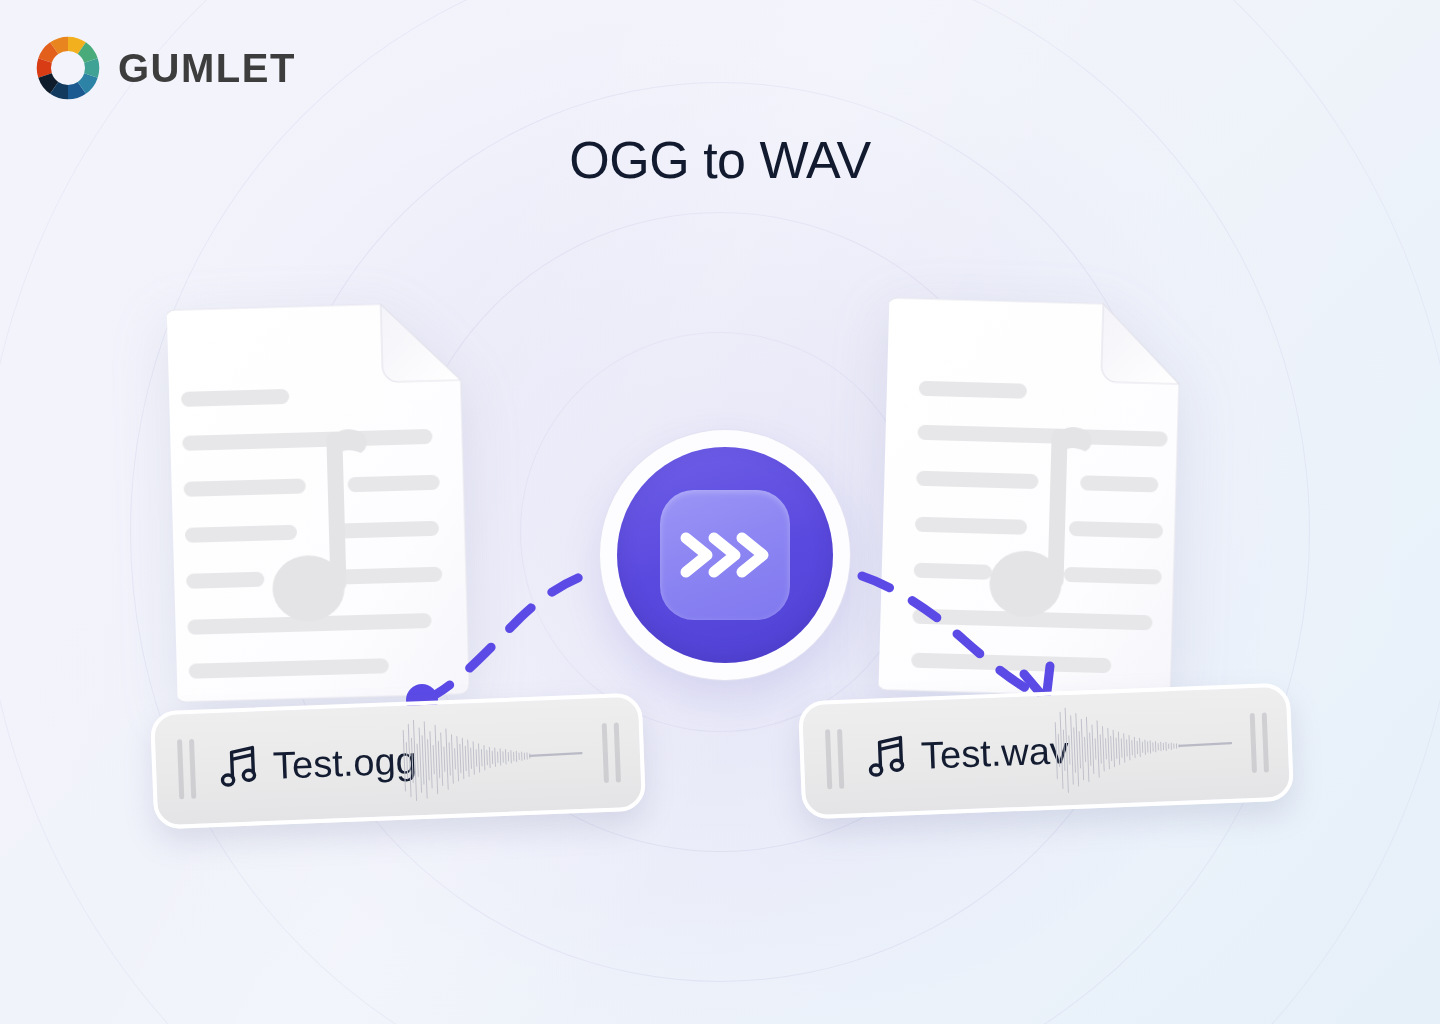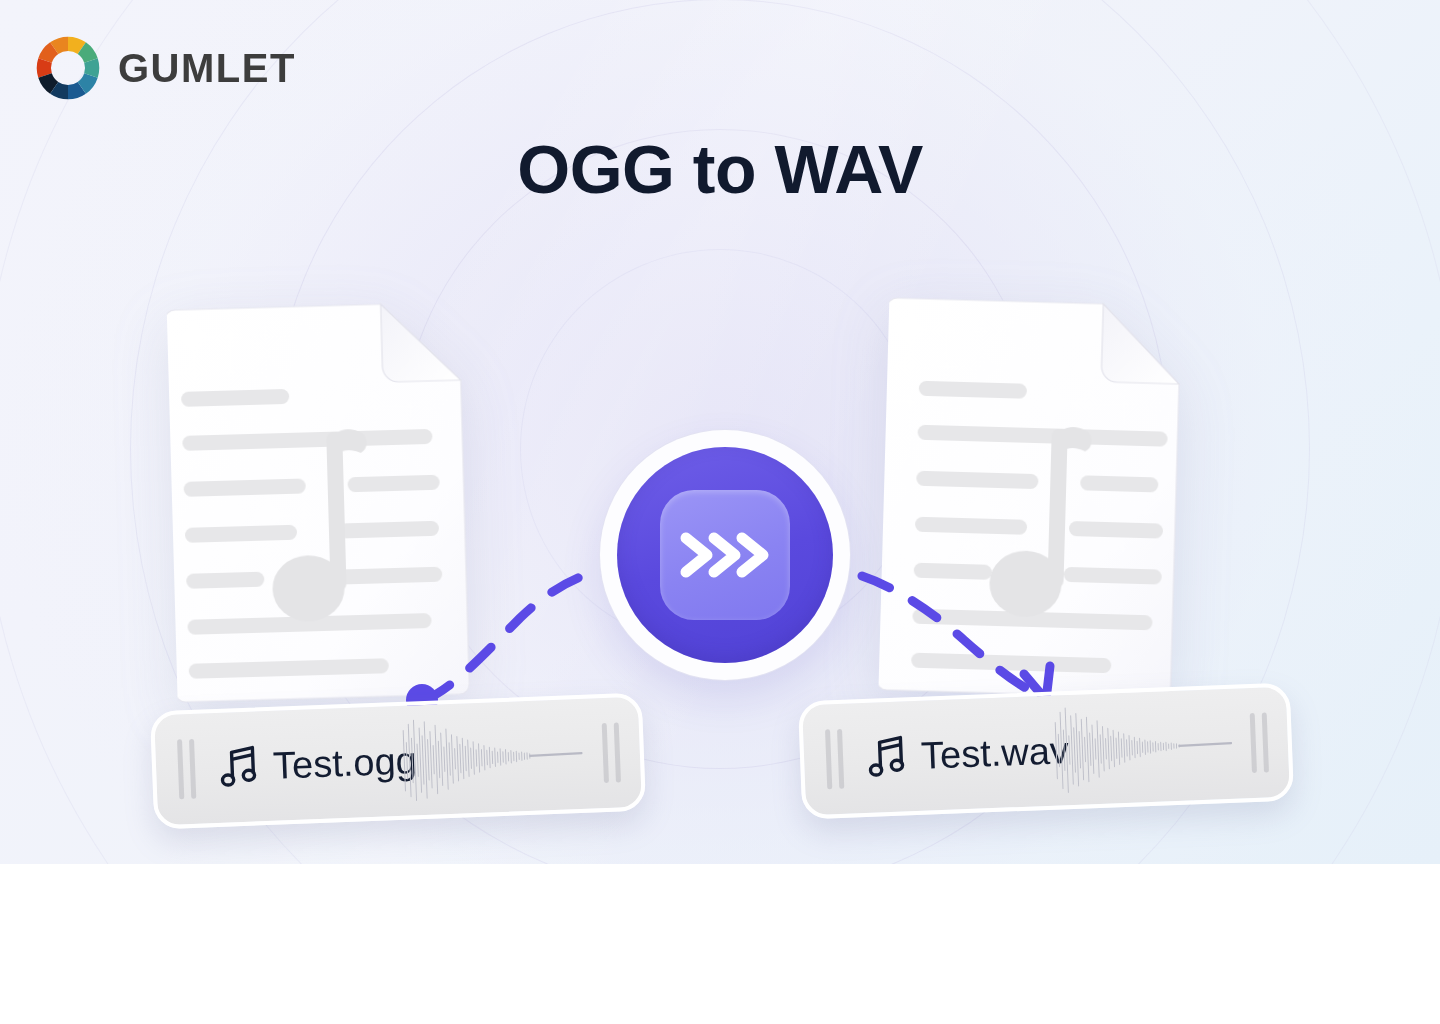--- a/index.html
+++ b/index.html
@@ -3,21 +3,21 @@
 <meta charset="utf-8">
 <style>
   * { box-sizing: border-box; margin: 0; padding: 0; }
   html, body {
     width: 1440px; height: 1024px;
     overflow: hidden;
     font-family: "Liberation Sans", sans-serif;
   }
   .stage {
     position: relative;
-    width: 1440px; height: 864px;
+    width: 1440px; height: 1024px;
     background:
       radial-gradient(ellipse 900px 800px at 50% 52%, rgba(226,224,246,0.85) 0%, rgba(232,231,248,0.55) 38%, rgba(239,241,250,0.25) 62%, rgba(244,248,252,0) 80%),
       linear-gradient(135deg, #f3f4fb 0%, #f2f3fb 28%, #f0f3fa 50%, #eaf2fa 76%, #e6f0f9 100%);
     overflow: hidden;
   }
   
   .ring {
     position: absolute;
     border-radius: 50%;
     left: 50%; top: 52%;
@@ -48,21 +48,21 @@
   .logo-mark { width: 68px; height: 68px; display:block; }
   .logo-text {
     font-size: 40px; font-weight: 700; letter-spacing: 1.5px;
     color: #3d3d3d; line-height: 1;
   }
 
   
   .page-title {
     position: absolute; left: 0; right: 0; top: 130px;
     text-align: center;
-    font-size: 68px; font-weight: 700; letter-spacing: -0.5px;
+    font-size: 52px; font-weight: 400; letter-spacing: -0.5px;
     color: #111a2e;
     z-index: 25;
   }
 
   
   .doc {
     position: absolute;
     width: 300px; height: 410px;
     filter: drop-shadow(0 16px 28px rgba(120,125,165,0.16));
     z-index: 10;

